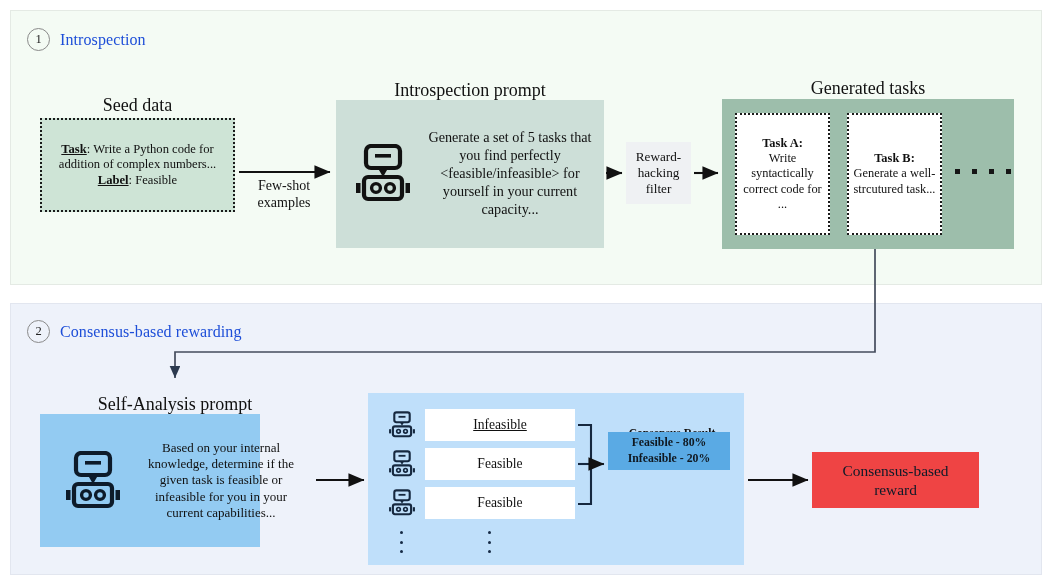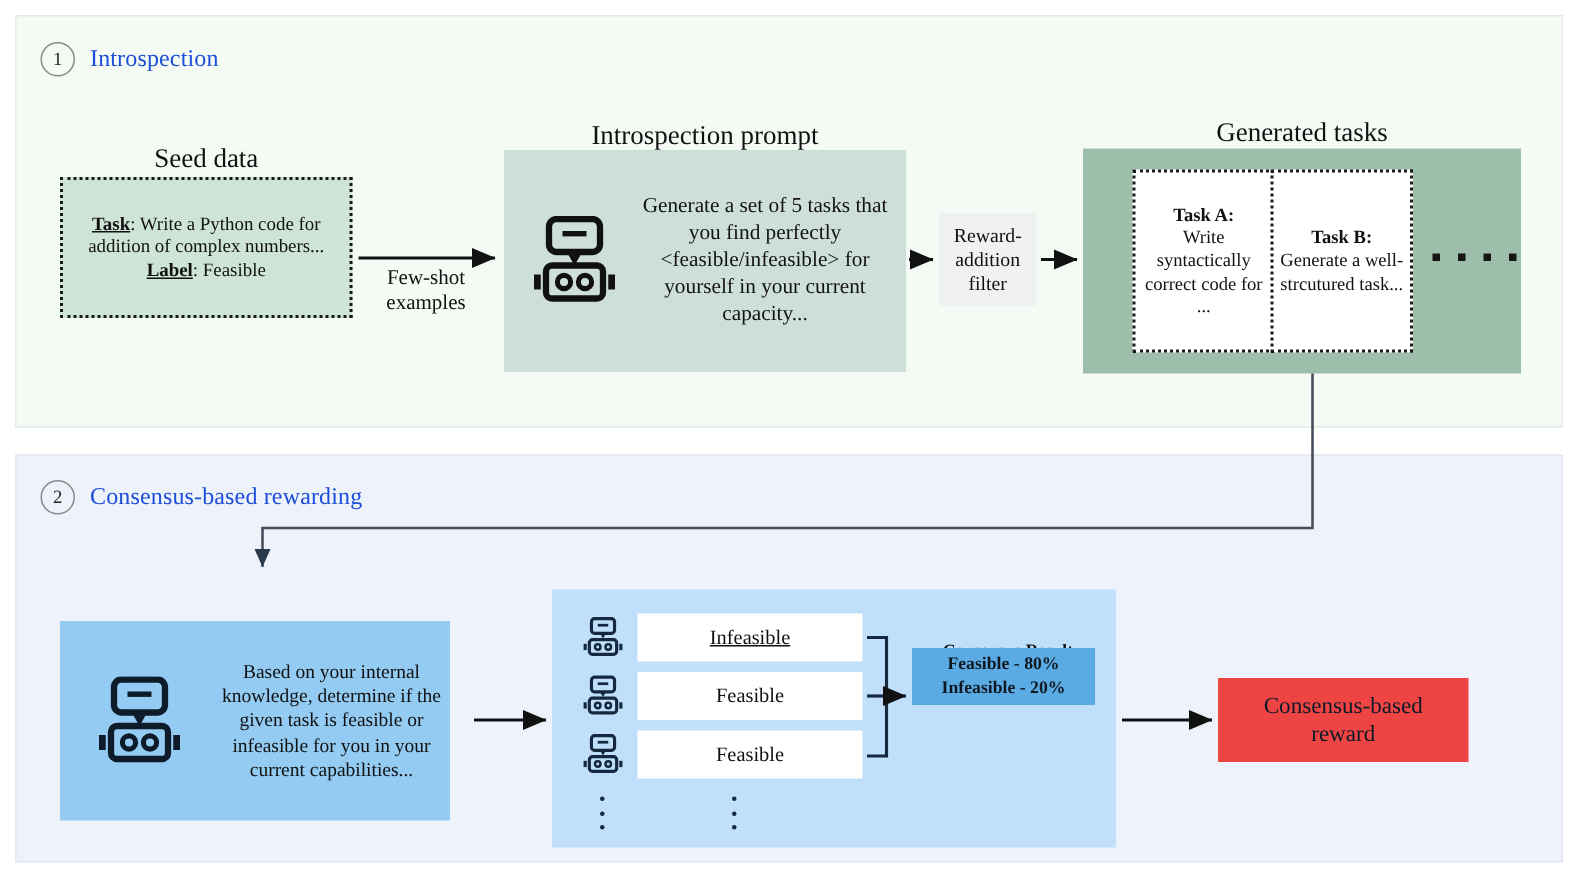--- a/index.html
+++ b/index.html
@@ -128,42 +128,42 @@
     background: #ffffff;
     border: 2px dotted #1a1a1a;
     display: flex;
     align-items: center;
     justify-content: center;
     text-align: center;
     font-size: 12.4px;
     line-height: 1.24;
     padding: 2px 4px;
   }
-  #task-card-a { left: 735px; top: 113px; width: 95px; height: 122px; margin-left: 20px; }
+  #task-card-a { left: 735px; top: 113px; width: 95px; height: 122px; }
   #task-card-b { left: 847px; top: 113px; width: 95px; height: 122px; }
   .task-card b { font-weight: bold; }
 
   #tasks-ellipsis {
     position: absolute;
     left: 955px; top: 169px;
     width: 56px;
     display: flex;
     justify-content: space-between;
     align-items: center;
   }
   #tasks-ellipsis i {
     display: block;
     width: 5px; height: 5px;
     background: #151515;
   }
 
   
   #self-analysis-box {
     left: 40px; top: 414px;
-    width: 260px; height: 133px;
+    width: 220px; height: 133px;
     background: #93cbf2;
     padding-left: 38px;
   }
   #self-analysis-text {
     position: absolute;
     left: 100px; top: 50%;
     transform: translateY(-50%);
     width: 162px;
     font-size: 13px;
     line-height: 1.26;
@@ -288,21 +288,21 @@
       <circle cx="36" cy="44" r="4.4" fill="none" stroke="#111" stroke-width="3.4"></circle>
       <rect x="2" y="39" width="4.5" height="10" fill="#111"></rect>
       <rect x="51.5" y="39" width="4.5" height="10" fill="#111"></rect>
     </svg>
     <div id="intro-prompt-text">Generate a set of 5 tasks that you find perfectly &lt;feasible/infeasible&gt; for yourself in your current capacity...</div>
   </div>
 
   <div class="box" id="reward-filter-box">
     <div>
       <span>Reward-</span><br>
-      <span>addition</span><br>
+      <span>hacking</span><br>
       <span>filter</span>
     </div>
   </div>
 
   <div class="caption" style="left:722px; top:78px; width:292px;">Generated tasks</div>
   <div class="box" id="generated-tasks-box"></div>
 
   <div class="task-card" id="task-card-a">
     <div>
       <b>Task A:</b><br>
@@ -323,20 +323,21 @@
       <i></i>
   </div>
 
   <div class="panel" id="panel-2"></div>
 
   <div class="panel-head" style="left:27px; top:320px;">
     <div class="step-badge">2</div>
     <div class="panel-title">Consensus-based rewarding</div>
   </div>
 
+  <div class="caption" style="left:40px; top:394px; width:270px;">Self-Analysis prompt</div>
   <div class="box" id="self-analysis-box">
     <svg style="position:absolute; left:24px; top:50%; transform:translateY(-50%);" width="58" height="60" viewBox="0 0 58 60">
       <rect x="12" y="2" width="34" height="22" rx="5" fill="none" stroke="#0d1b2a" stroke-width="4.2"></rect>
       <rect x="21" y="10" width="16" height="3.6" fill="#0d1b2a"></rect>
       <path d="M25 24 L29 31 L33 24 Z" fill="#0d1b2a" stroke="#0d1b2a" stroke-width="2" stroke-linejoin="round"></path>
       <rect x="10" y="33" width="38" height="22" rx="4" fill="none" stroke="#0d1b2a" stroke-width="4.2"></rect>
       <circle cx="22" cy="44" r="4.4" fill="none" stroke="#0d1b2a" stroke-width="3.4"></circle>
       <circle cx="36" cy="44" r="4.4" fill="none" stroke="#0d1b2a" stroke-width="3.4"></circle>
       <rect x="2" y="39" width="4.5" height="10" fill="#0d1b2a"></rect>
       <rect x="51.5" y="39" width="4.5" height="10" fill="#0d1b2a"></rect>

